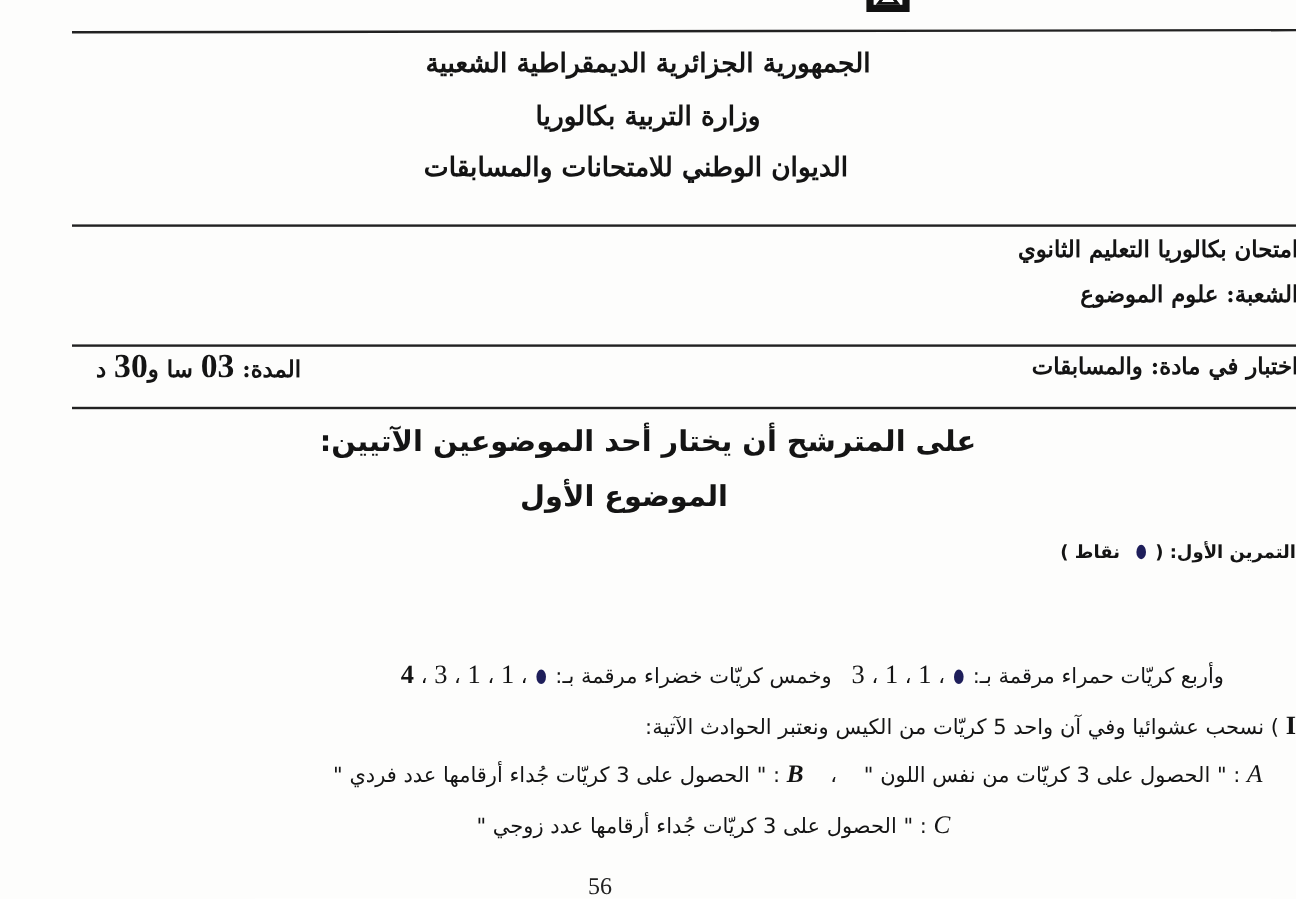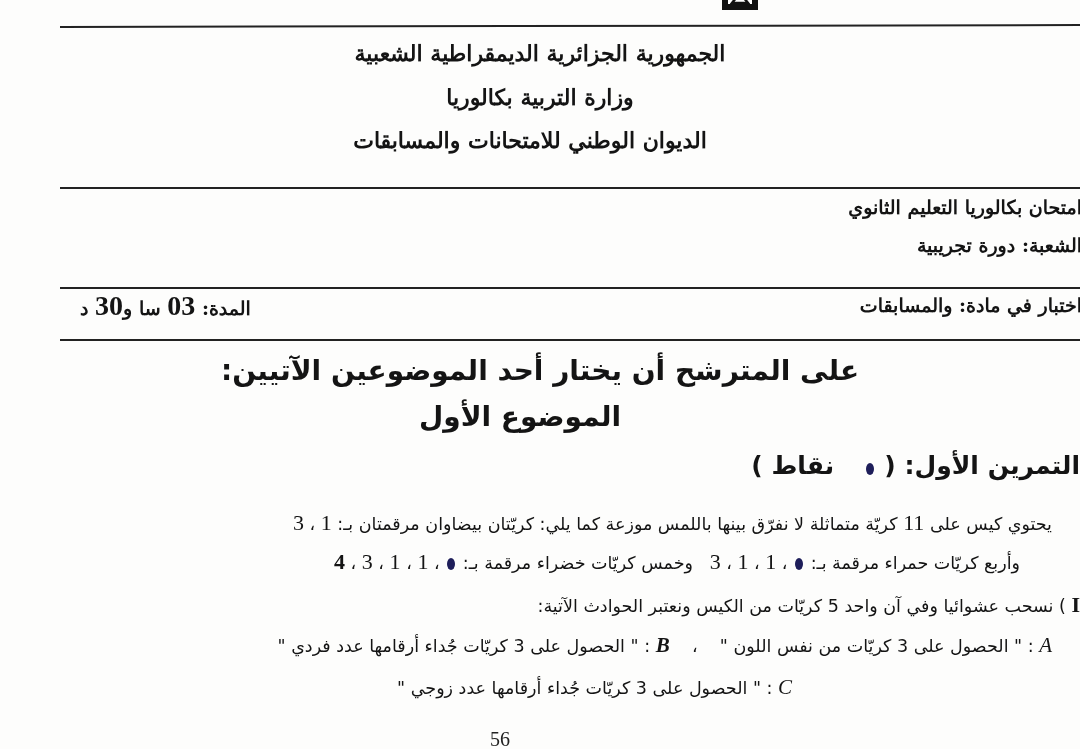--- a/index.html
+++ b/index.html
@@ -63,21 +63,21 @@
       font-size: 19px;
     }
     .meta .num {
       font-family: "Liberation Serif", serif;
       font-size: 28px;
       font-weight: bold;
     }
     .title {
       font-family: "DejaVu Sans", sans-serif;
       font-weight: bold;
-      font-size: 28px;
+      font-size: 24px;
     }
     .body-text {
       font-family: "DejaVu Sans", sans-serif;
       font-size: 17px;
     }
     .body-text .n {
       font-family: "Liberation Serif", serif;
       font-size: 22px;
     }
     .var {
@@ -118,21 +118,21 @@
 
   <div class="center-line hdr" style="top:40px;">الجمهورية الجزائرية الديمقراطية الشعبية</div>
   <div class="center-line hdr" style="top:84px;">وزارة التربية بكالوريا</div>
   <div class="center-line hdr" style="top:127px; left:-10px;">الديوان الوطني للامتحانات والمسابقات</div>
 
   <div class="hr" style="left:60px; top:187px; width:1020px;"></div>
 
   <div class="rtl meta" style="right:-2px; top:196px;">امتحان بكالوريا التعليم الثانوي</div>
   <div class="rtl meta" style="right:-2px; top:234px;">
     <span>الشعبة:</span>
-    <span>دورة تجريبية</span>
+    <span>علوم الموضوع</span>
   </div>
 
 
   <div class="hr" style="left:60px; top:287px; width:1020px;"></div>
 
   <div class="rtl meta" style="right:-2px; top:294px;">
     <span>اختبار في مادة:</span>
     <span>والمسابقات</span>
   </div>
 
@@ -142,36 +142,28 @@
     <span>سا</span>
     <span>و</span><span class="num">30</span>
     <span>د</span>
   </div>
 
   <div class="hr" style="left:60px; top:339px; width:1020px;"></div>
 
   <div class="center-line title" style="top:354px; left:0px;">على المترشح أن يختار أحد الموضوعين الآتيين:</div>
   <div class="center-line title" style="top:400px; left:-20px;">الموضوع الأول</div>
 
-  <div class="rtl title" style="right:0px; top:451px; font-size:25px;margin-left:36px;">
+  <div class="rtl title" style="right:0px; top:451px; font-size:15px;margin-left:36px;">
     <span>التمرين الأول:</span>
     <span>(</span>
     <span class="zero-dot"></span><span style="margin-right:-14px; visibility:hidden;">04</span>
     <span>نقاط</span>
     <span>)</span>
   </div>
 
-  <div class="rtl body-text" style="right:28px; top:510px; font-size:17.5px;">
-    <span>يحتوي كيس على</span>
-    <span class="n">11</span>
-    <span>كريّة متماثلة لا نفرّق بينها باللمس موزعة كما يلي: كريّتان بيضاوان مرقمتان بـ:</span>
-    <span class="n">1</span>
-    <span>،</span>
-    <span class="n">3</span>
-  </div>
 
   <div class="rtl body-text" style="right:60px; top:549px; font-size:17.5px;">
     <span>وأربع كريّات حمراء مرقمة بـ:</span>
     <span class="zero-dot"></span>
     <span>،</span>
     <span class="n">1</span>
     <span>،</span>
     <span class="n">1</span>
     <span>،</span>
     <span class="n">3</span>

